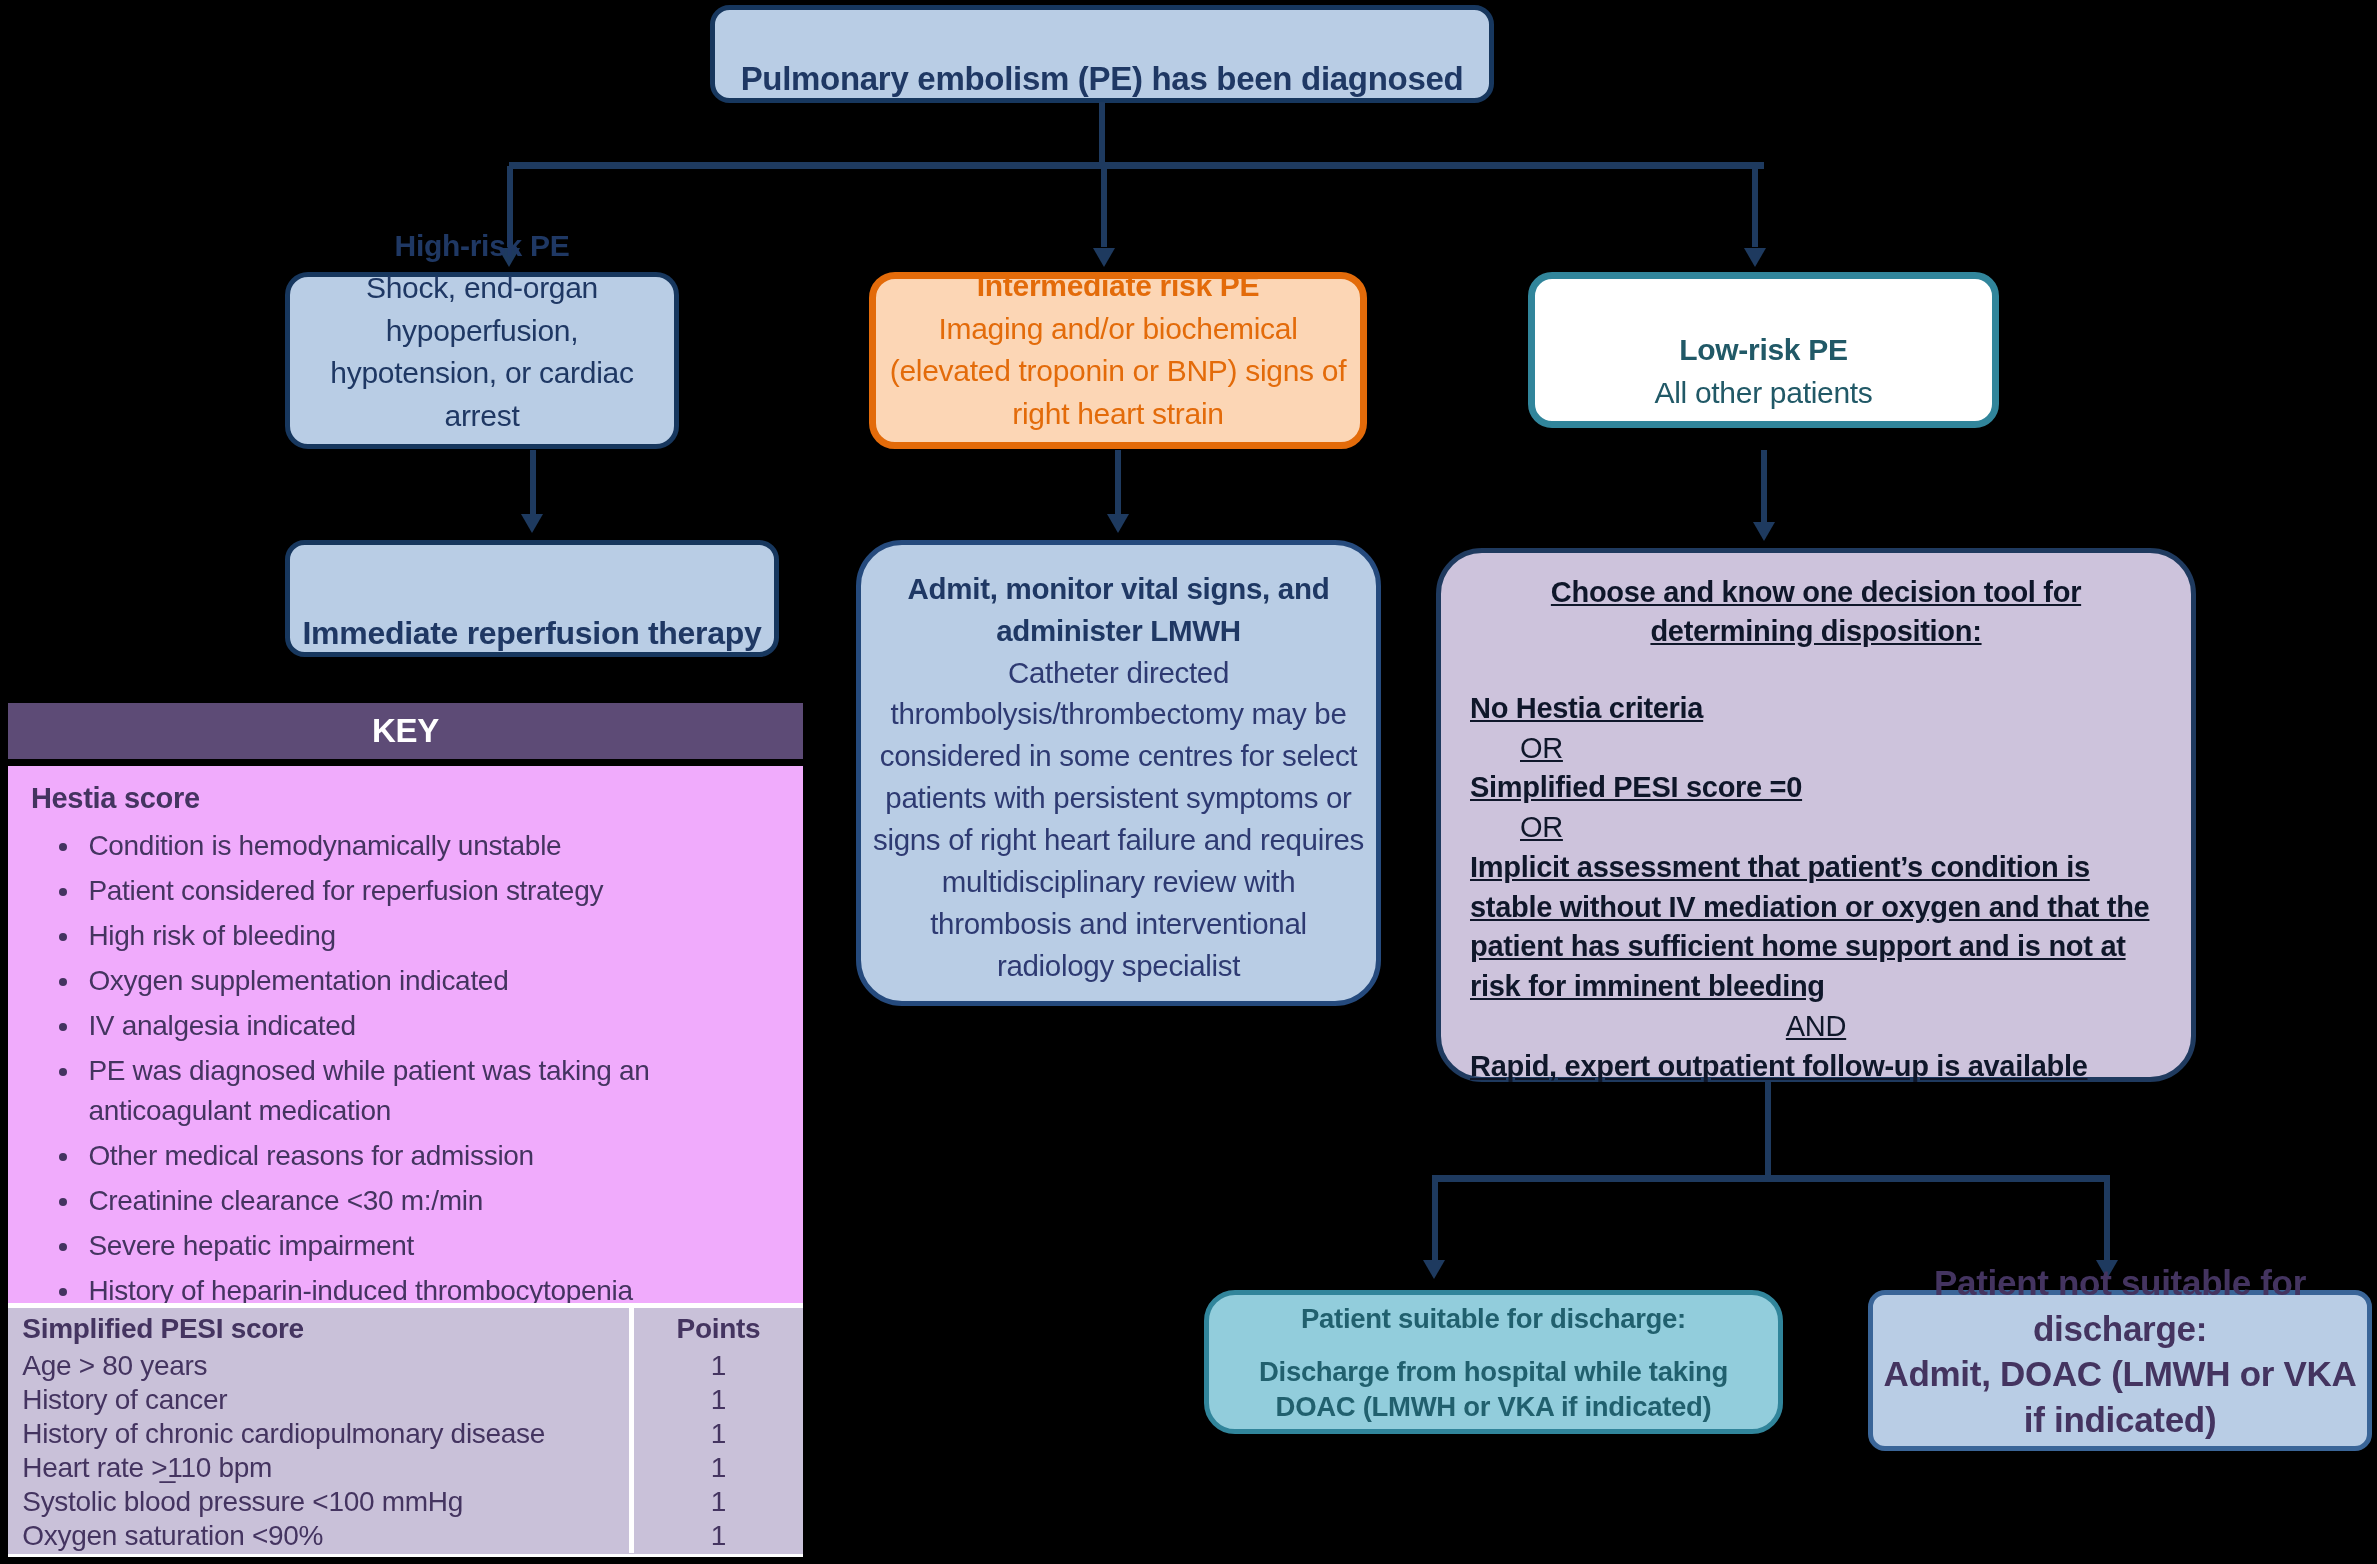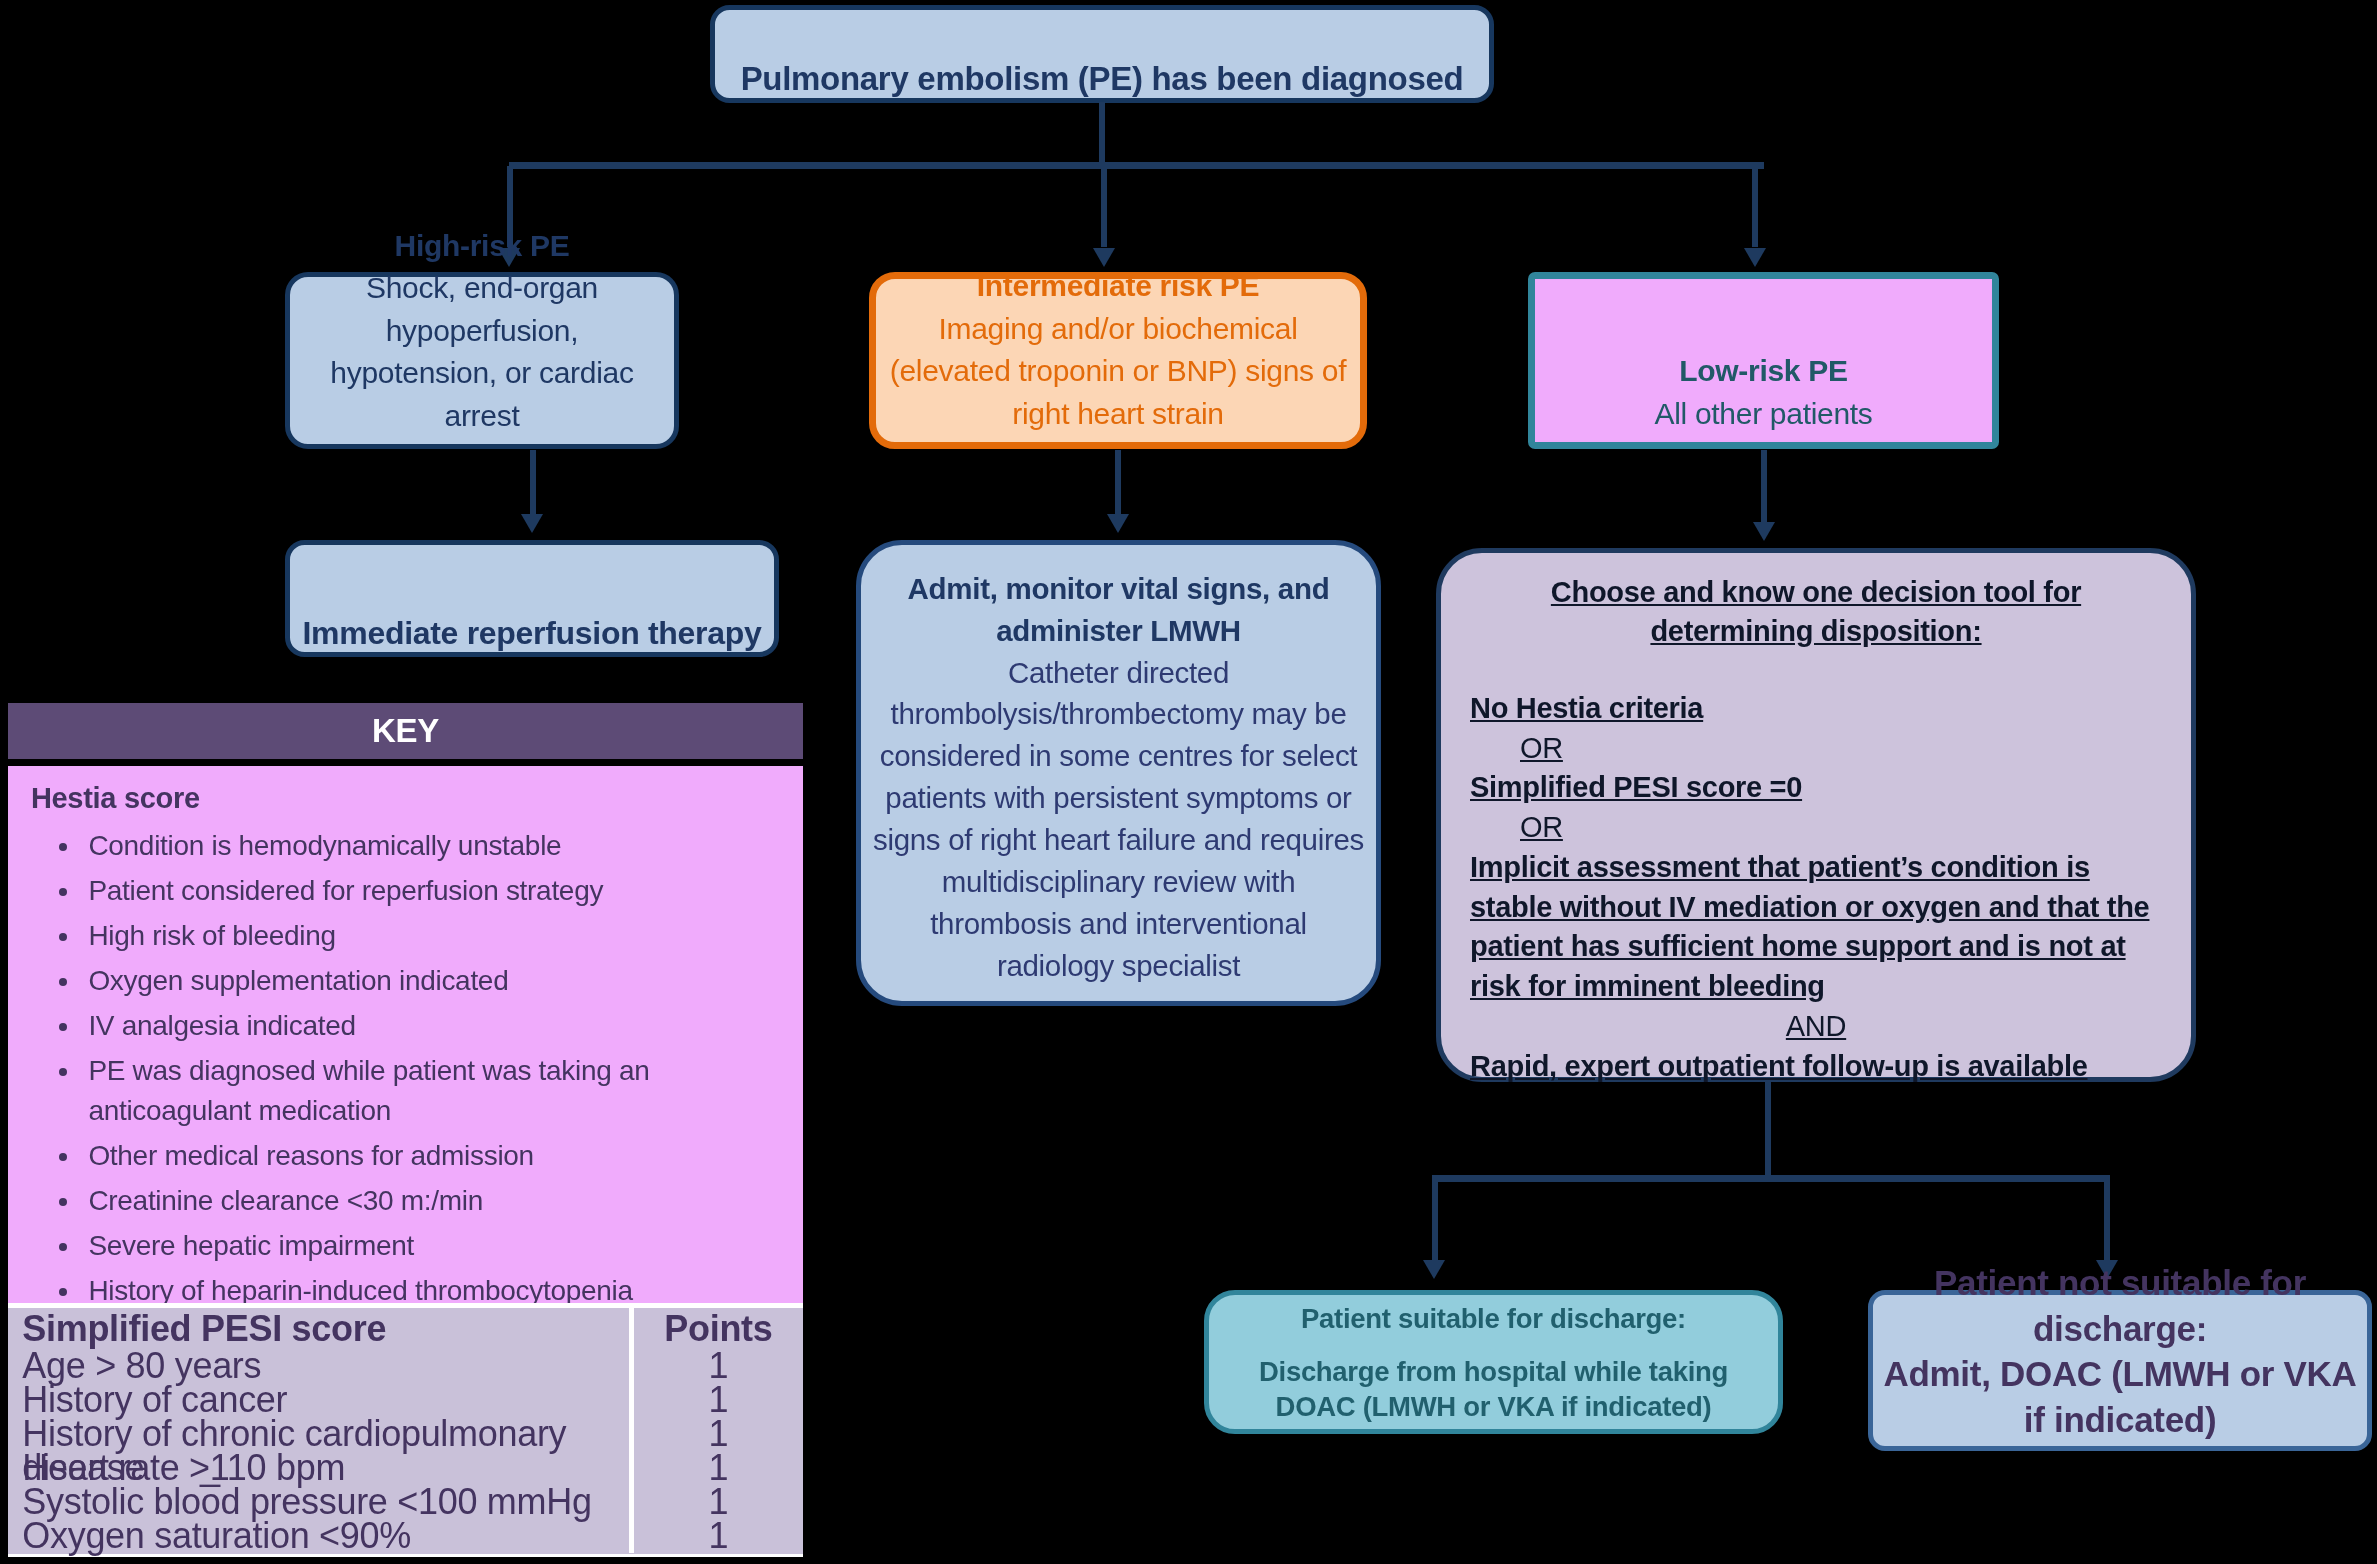--- a/index.html
+++ b/index.html
@@ -11,21 +11,21 @@
   .line,.bar{position:absolute;background:#1e3a5f;}
   .arrowhead{position:absolute;width:0;height:0;border-left:11px solid transparent;border-right:11px solid transparent;border-top:19.6px solid #1e3a5f;}
 
   
   .blue-node{background:#b9cde5;border:5.9px solid #17375e;border-radius:19.6px;color:#1f3864;}
   .root-node{left:710px;top:5.2px;width:784px;height:98px;font-size:33px;font-weight:bold;}
   .risk-node{border-radius:26px;font-size:30px;line-height:1.42;padding:6.5px 13px;}
   .risk-title{font-weight:bold;}
   .high-node{left:285px;top:272px;width:394px;height:177px;border-radius:23px;}
   .inter-node{left:869px;top:272px;width:498px;height:177px;background:#fcd6b5;border:7.2px solid #e36b0a;color:#e36b0a;}
-  .low-node{left:1528px;top:272px;width:471px;height:177px;background:#f0abfc;border:7.2px solid #31859b;color:#215967;border-radius:7px;}
+  .low-node{left:1528px;top:272px;width:471px;height:156px;background:#ffffff;border:7.2px solid #31859b;color:#215967;border-radius:24px;}
   .reperf-node{left:285px;top:540px;width:494px;height:117px;font-size:32px;font-weight:bold;}
   .interaction-node{left:856px;top:540px;width:525px;height:466px;border-radius:46px;border-width:5.9px;border-color:#254a7d;
     font-size:29.5px;line-height:1.42;padding:14.4px 11.8px;}
   .interaction-node .nbody{color:#2e3a72;font-weight:normal;}
   .interaction-node .ntitle{font-weight:bold;color:#1f3864;}
   .decision-node{left:1436px;top:548px;width:760px;height:534px;background:#cdc3dc;border:5.9px solid #1f3a5f;border-radius:46px;
     color:#0f172a;font-size:29px;line-height:1.37;text-align:left;padding:19.6px 29px;justify-content:flex-start;text-decoration:underline;}
   .decision-node .dheading{font-weight:bold;text-align:center;margin-bottom:37px;}
   .decision-node .dopt{font-weight:bold;}
   .decision-node .dor{padding-left:50px;}
@@ -39,21 +39,21 @@
 
   
   .key-header{position:absolute;left:7.9px;top:703px;width:795px;height:56px;background:#5d4b76;color:#fff;
     font-size:33px;font-weight:bold;display:flex;align-items:center;justify-content:center;}
   .key-body{position:absolute;left:7.9px;top:766px;width:795px;height:537px;background:#f0abfc;color:#443460;
     box-sizing:border-box;padding:11.8px 13px 0 23px;font-size:28px;line-height:1.44;text-align:left;}
   .key-body h3{margin:0 0 6.5px 0;font-size:29px;font-weight:bold;}
   .key-body ul{margin:0;padding-left:51px;list-style-type:disc;}
   .key-body li{margin-bottom:4.6px;padding-left:6.5px;}
   .pesi{position:absolute;left:7.9px;top:1303px;width:795px;height:254px;background:#c9c1d9;box-sizing:border-box;
-    border-top:5.2px solid #fff;border-bottom:3.9px solid #fff;color:#443460;font-size:36px;text-align:left;}
+    border-top:5.2px solid #fff;border-bottom:3.9px solid #fff;color:#443460;font-size:28px;text-align:left;}
   .prow{display:flex;height:34px;line-height:34px;}
   .prow.phead{height:41px;line-height:41px;font-weight:bold;}
   .pcrit{width:621px;box-sizing:border-box;padding-left:14.4px;}
   .ppts{flex:1;border-left:5.2px solid #fff;text-align:center;}
 </style>
 </head>
 <body>
 
 <div id="canvas">
 

